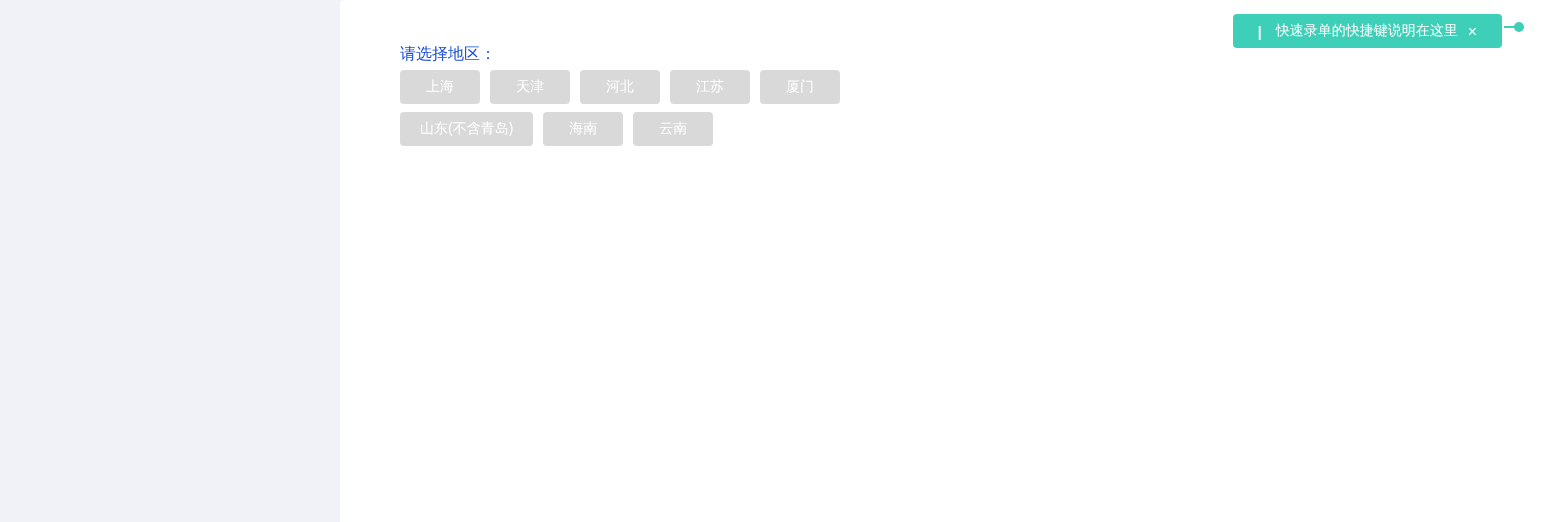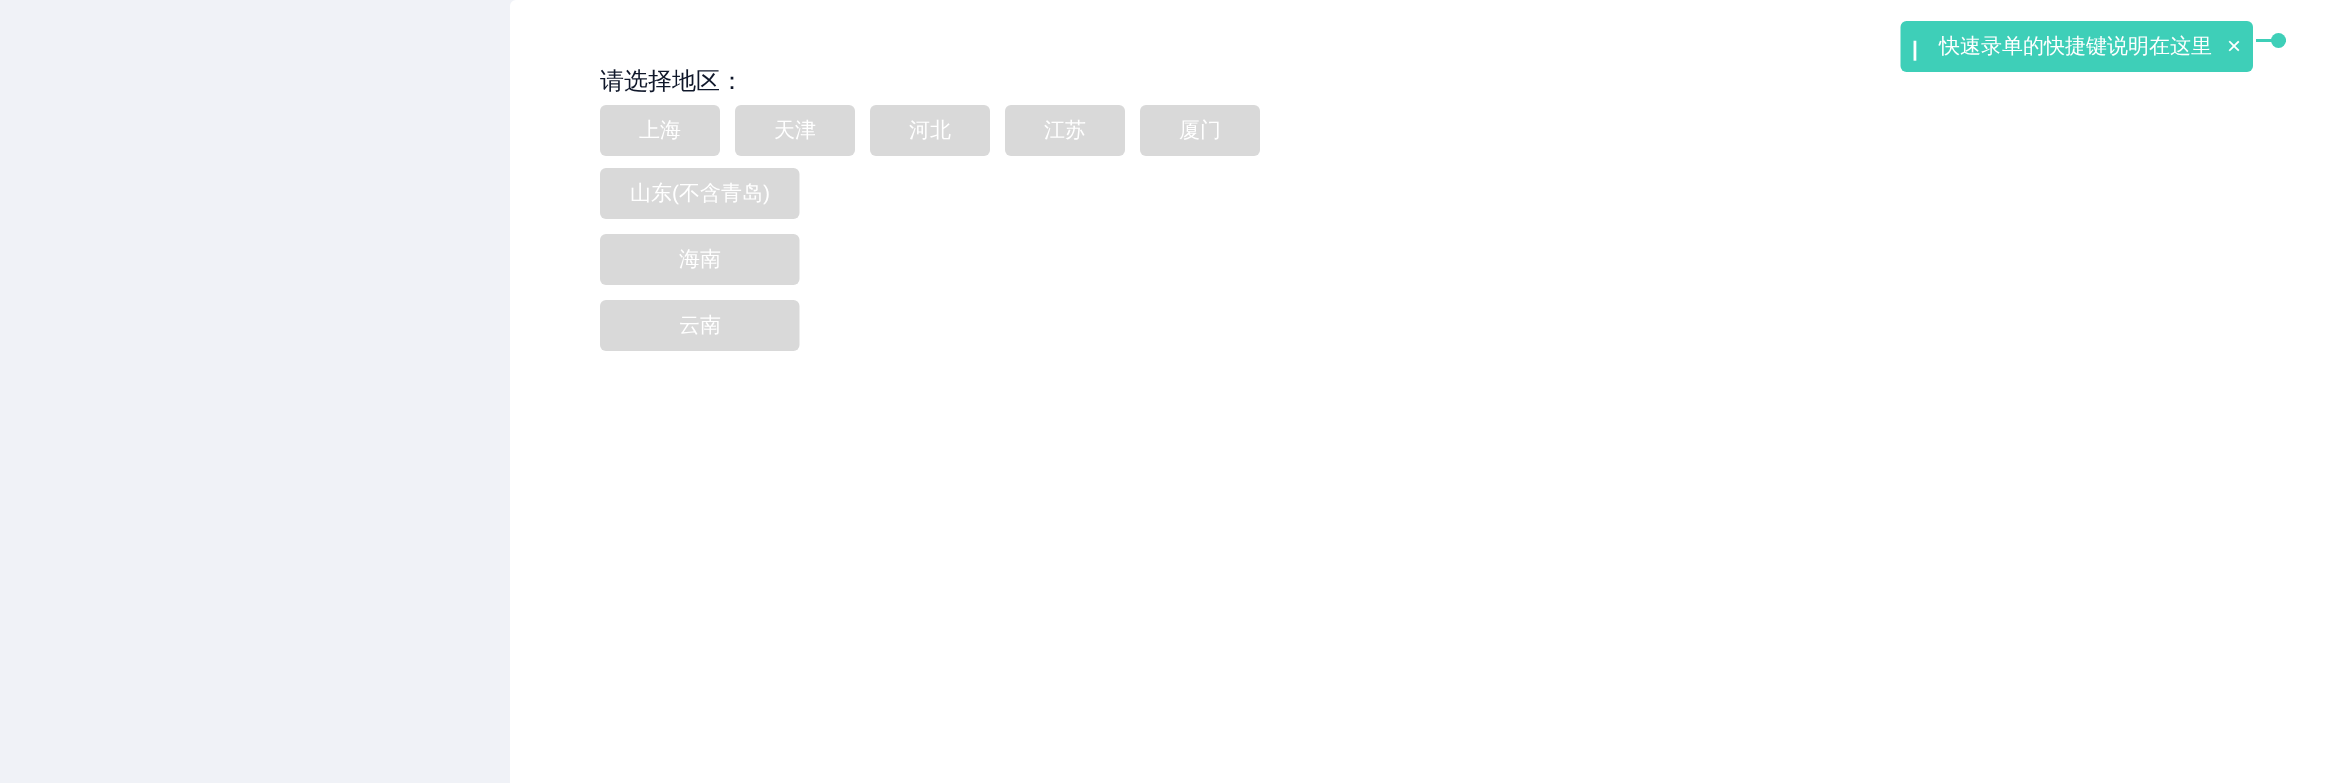--- a/index.html
+++ b/index.html
@@ -34,39 +34,39 @@
       height: 522px;
       background: #ffffff;
       border-radius: 4px 0 0 0;
     }
 
     .page-title {
       position: absolute;
       top: 44px;
       left: 60px;
       font-size: 16px;
-      color: #0f172a;
+      color: #1d4ed8;
       font-weight: normal;
     }
 
     .region-buttons-row1 {
       position: absolute;
       top: 70px;
       left: 60px;
       display: flex;
       flex-direction: row;
       gap: 10px;
     }
 
     .region-buttons-row2 {
       position: absolute;
       top: 112px;
       left: 60px;
       display: flex;
-      flex-direction: column;
+      flex-direction: row;
       gap: 10px;
     }
 
     .region-btn {
       background: #d9d9d9;
       border: none;
       border-radius: 4px;
       color: #ffffff;
       font-size: 14px;
       padding: 8px 20px;
@@ -78,21 +78,21 @@
     }
 
     
     .tooltip-banner {
       position: absolute;
       top: 14px;
       right: 60px;
       background: #3ecfb8;
       color: #ffffff;
       border-radius: 4px;
-      padding: 8px 8px;
+      padding: 8px 25px;
       font-size: 14px;
       display: flex;
       align-items: flex-end;
       gap: 10px;
       white-space: nowrap;
     }
 
     .tooltip-banner::before {
       content: '|';
       font-weight: bold;

